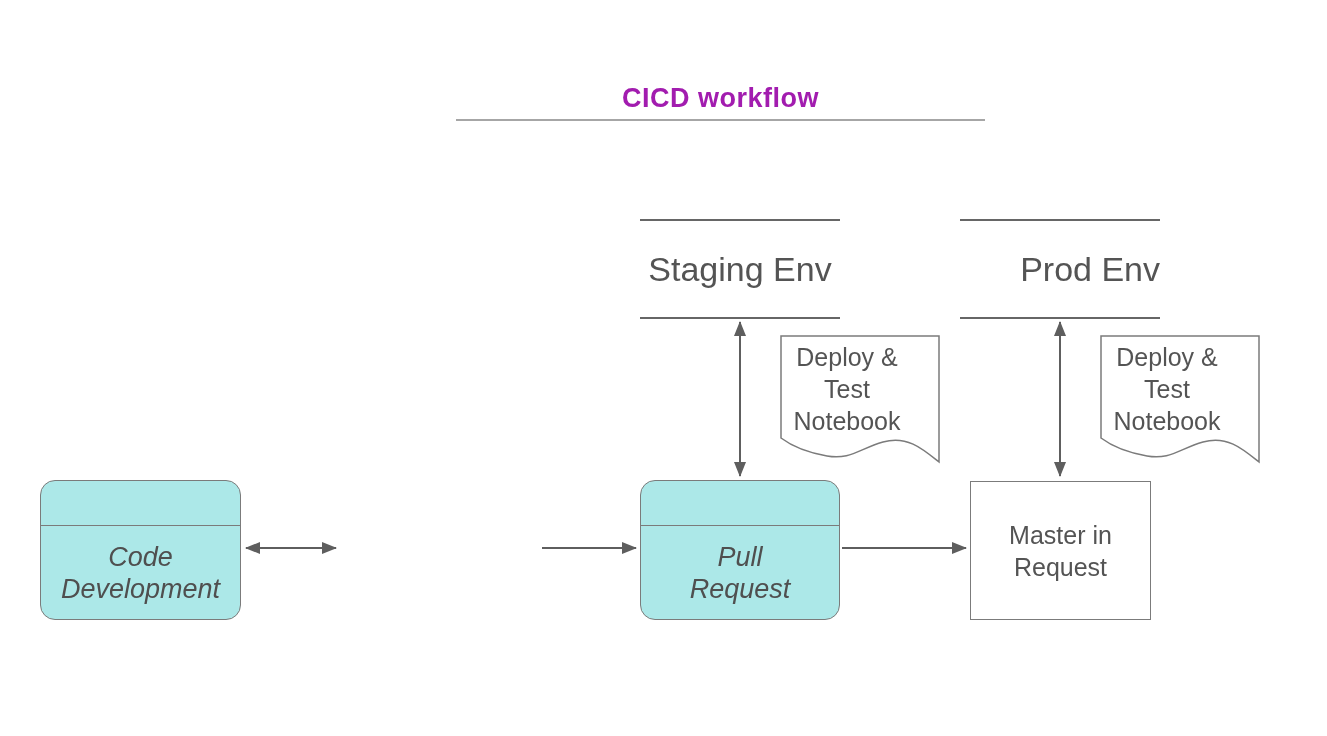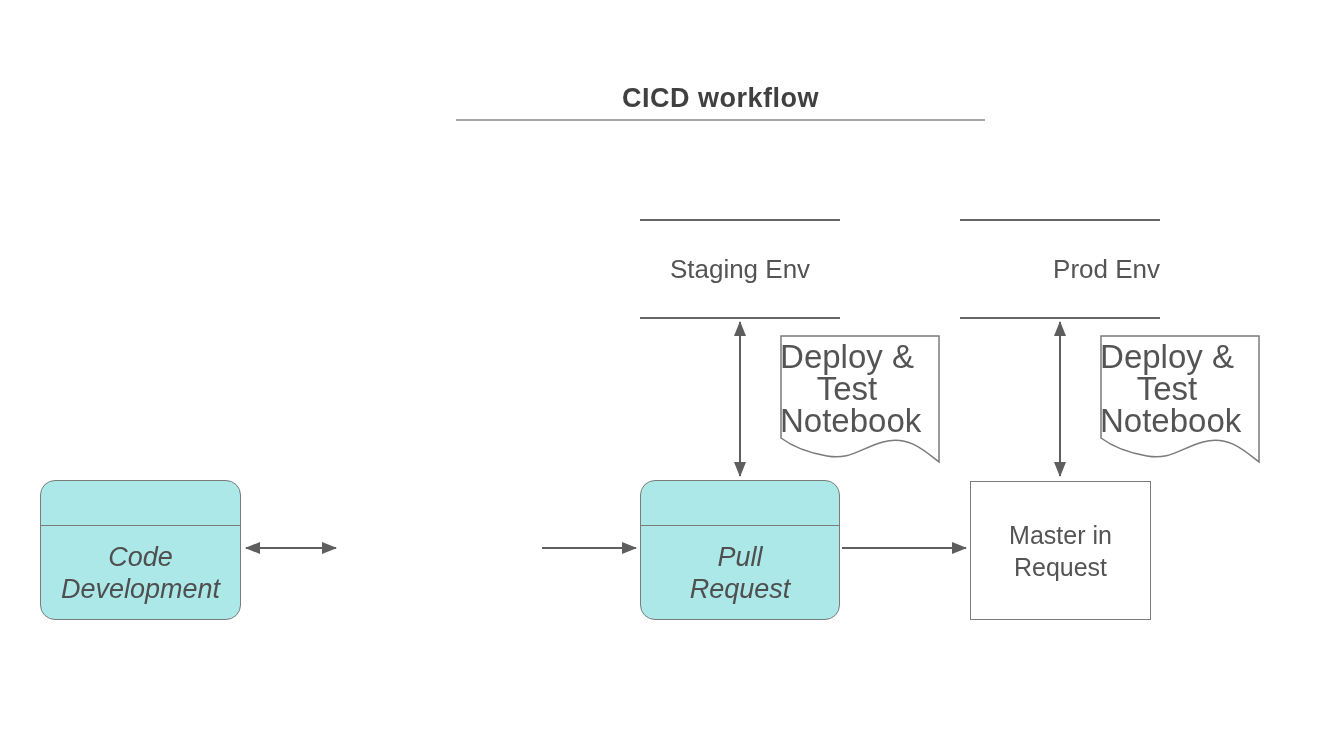--- a/index.html
+++ b/index.html
@@ -17,21 +17,21 @@
   }
   
   .diagram-title {
     position: absolute;
     left: 456px;
     top: 83px;
     width: 529px;
     text-align: center;
     font-size: 27px;
     font-weight: bold;
-    color: #404040;
+    color: #a21caf;
     letter-spacing: 0.5px;
   }
   .title-underline {
     position: absolute;
     left: 456px;
     top: 119px;
     width: 529px;
     height: 2px;
     background: #A6A6A6;
   }
@@ -43,21 +43,21 @@
     height: 96px;
     border-top: 2px solid #666666;
     border-bottom: 2px solid #666666;
     display: flex;
     align-items: center;
     justify-content: center;
   }
   .env-staging { left: 640px; }
   .env-prod { left: 960px; justify-content: flex-end; }
   .env-label {
-    font-size: 26px;
+    font-size: 34px;
     color: #545454;
   }
   
   .process-node {
     position: absolute;
     top: 480px;
     width: 200px;
     height: 140px;
     background: #ACE8E8;
     border: 1.5px solid #7B7B7B;
@@ -119,21 +119,21 @@
     position: absolute;
     left: 0;
     top: 0;
   }
   .doc-text {
     position: absolute;
     left: 0;
     top: 6px;
     width: 134px;
     text-align: center;
-    font-size: 33px;
+    font-size: 25px;
     color: #545454;
     line-height: 32px;
   }
   .line-span { display: block; }
   
   #connectors {
     position: absolute;
     left: 0;
     top: 0;
     pointer-events: none;

